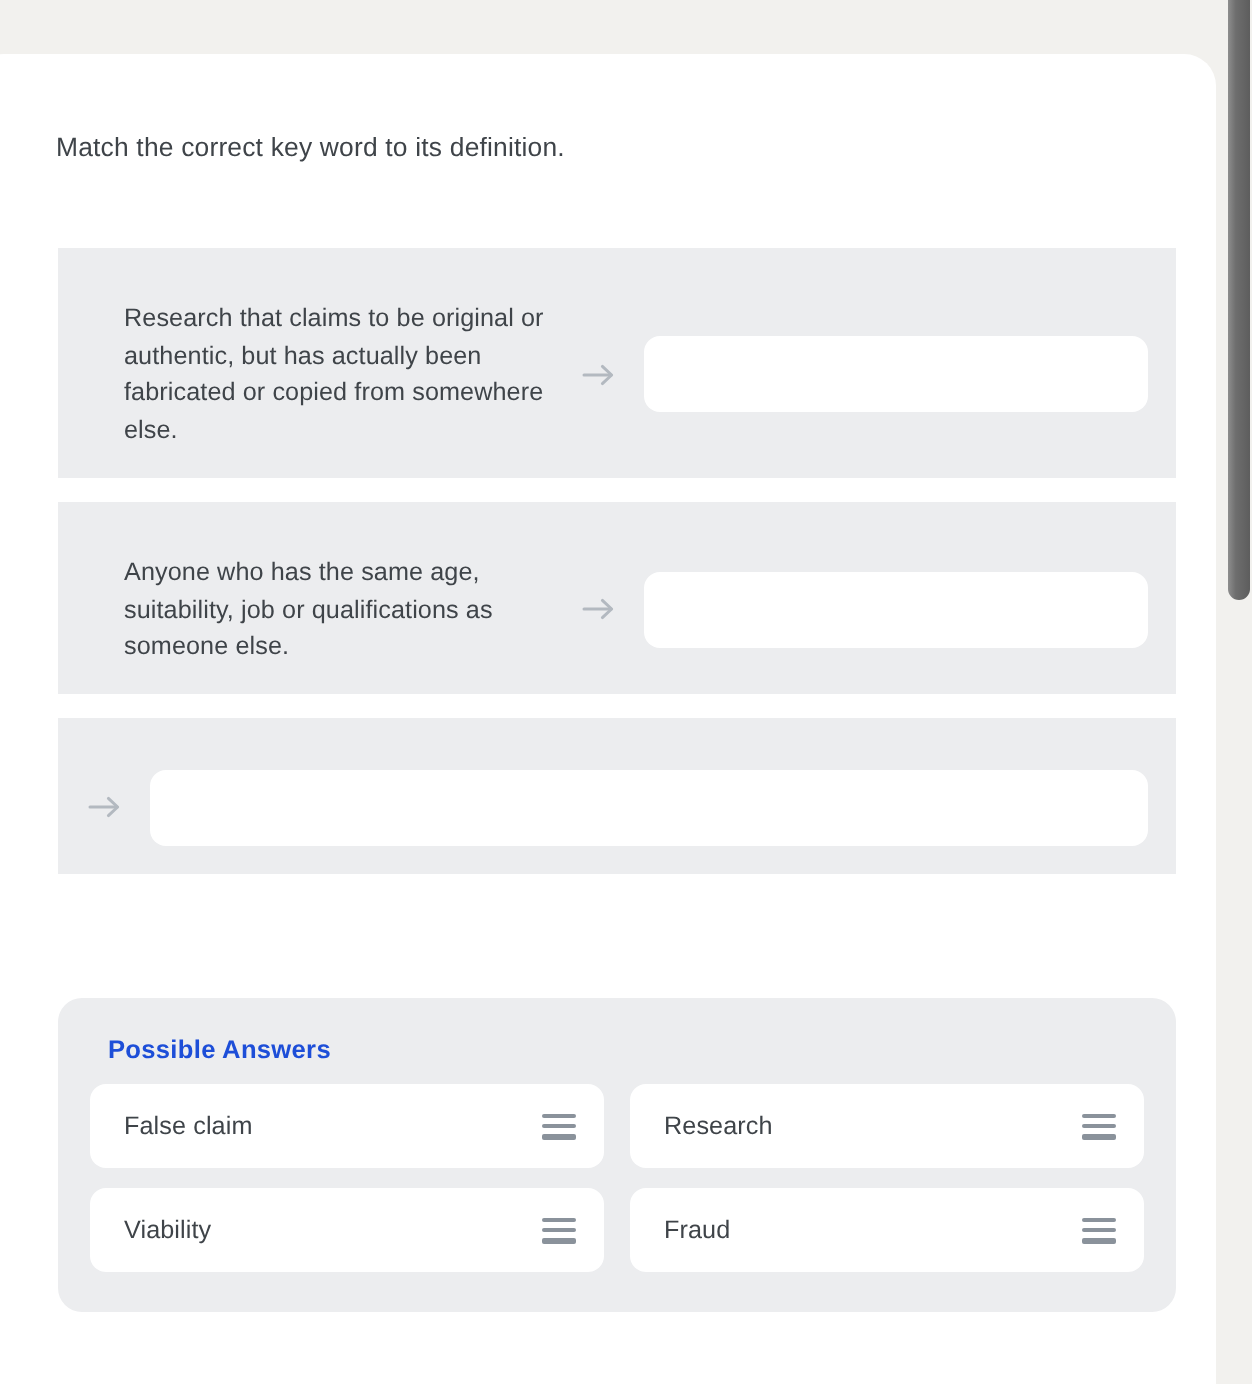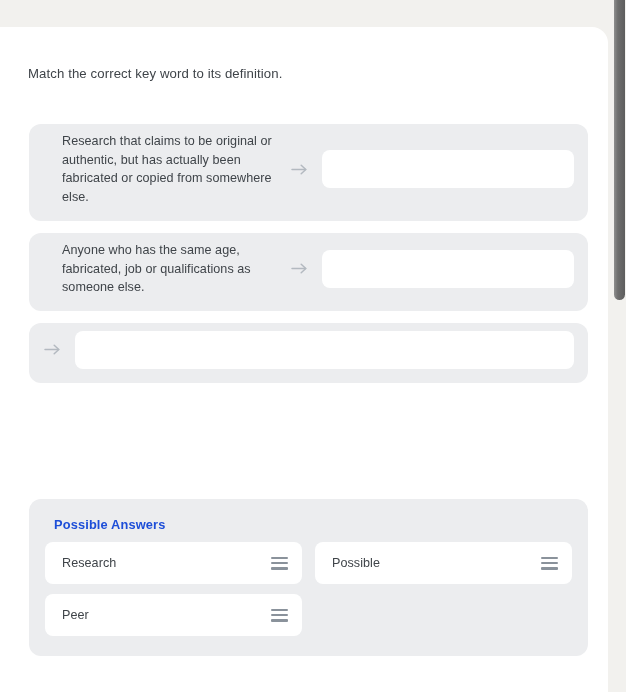--- a/index.html
+++ b/index.html
@@ -62,25 +62,25 @@
     position: absolute;
     left: 0;
     top: 97px;
     width: 574px;
   }
   .match-row {
     position: relative;
     margin: 0 0 12px 15px;
     width: 559px;
     background: #ecedef;
-    border-radius: 12px;
+    border-radius: 0;
     display: flex;
     align-items: center;
     box-sizing: border-box;
-    padding: 8px 13px 14px 0;
+    padding: 26px 13px 14px 0;
   }
   .definition-text {
     width: 214px;
     margin-left: 33px;
     font-size: 12.6px;
     line-height: 18.7px;
     color: #3f4449;
     letter-spacing: 0.05px;
   }
   .arrow-cell {
@@ -197,21 +197,21 @@
           <div class="arrow-cell">
             <svg width="17" height="13" viewBox="0 0 17 13" fill="none">
               <path d="M1 6.5 H14.6" stroke="#b3b9c0" stroke-width="1.5" stroke-linecap="round"></path>
               <path d="M10.2 2.2 L14.8 6.5 L10.2 10.8" stroke="#b3b9c0" stroke-width="1.5" stroke-linecap="round" stroke-linejoin="round"></path>
             </svg>
           </div>
           <input class="answer-input" type="text" value="" style="">
         </div>
 
         <div class="match-row">
-          <div class="definition-text">Anyone who has the same age, fabricated, job or qualifications as someone else.</div>
+          <div class="definition-text">Anyone who has the same age, suitability, job or qualifications as someone else.</div>
           <div class="arrow-cell">
             <svg width="17" height="13" viewBox="0 0 17 13" fill="none">
               <path d="M1 6.5 H14.6" stroke="#b3b9c0" stroke-width="1.5" stroke-linecap="round"></path>
               <path d="M10.2 2.2 L14.8 6.5 L10.2 10.8" stroke="#b3b9c0" stroke-width="1.5" stroke-linecap="round" stroke-linejoin="round"></path>
             </svg>
           </div>
           <input class="answer-input" type="text" value="" style="">
         </div>
 
         <div class="match-row">
@@ -224,42 +224,50 @@
           <input class="answer-input" type="text" value="" style="">
         </div>
 
       </div>
 
       <div id="answers-panel">
         <div class="panel-title">Possible Answers</div>
 
         <div class="answers-grid">
 
+          <div class="answer-chip">
+            <span class="answer-chip-label">False claim</span>
+            <span class="drag-handle">
+              <span></span>
+                <span></span>
+                <span></span>
+            </span>
+          </div>
 
           <div class="answer-chip">
             <span class="answer-chip-label">Research</span>
             <span class="drag-handle">
               <span></span>
                 <span></span>
                 <span></span>
             </span>
           </div>
 
 
           <div class="answer-chip">
-            <span class="answer-chip-label">Possible</span>
-            <span class="drag-handle">
-              <span></span>
-                <span></span>
-                <span></span>
-            </span>
-          </div>
-
-          <div class="answer-chip">
-            <span class="answer-chip-label">Peer</span>
+            <span class="answer-chip-label">Viability</span>
+            <span class="drag-handle">
+              <span></span>
+                <span></span>
+                <span></span>
+            </span>
+          </div>
+
+          <div class="answer-chip">
+            <span class="answer-chip-label">Fraud</span>
             <span class="drag-handle">
               <span></span>
                 <span></span>
                 <span></span>
             </span>
           </div>
 
 
         </div>
       </div>

